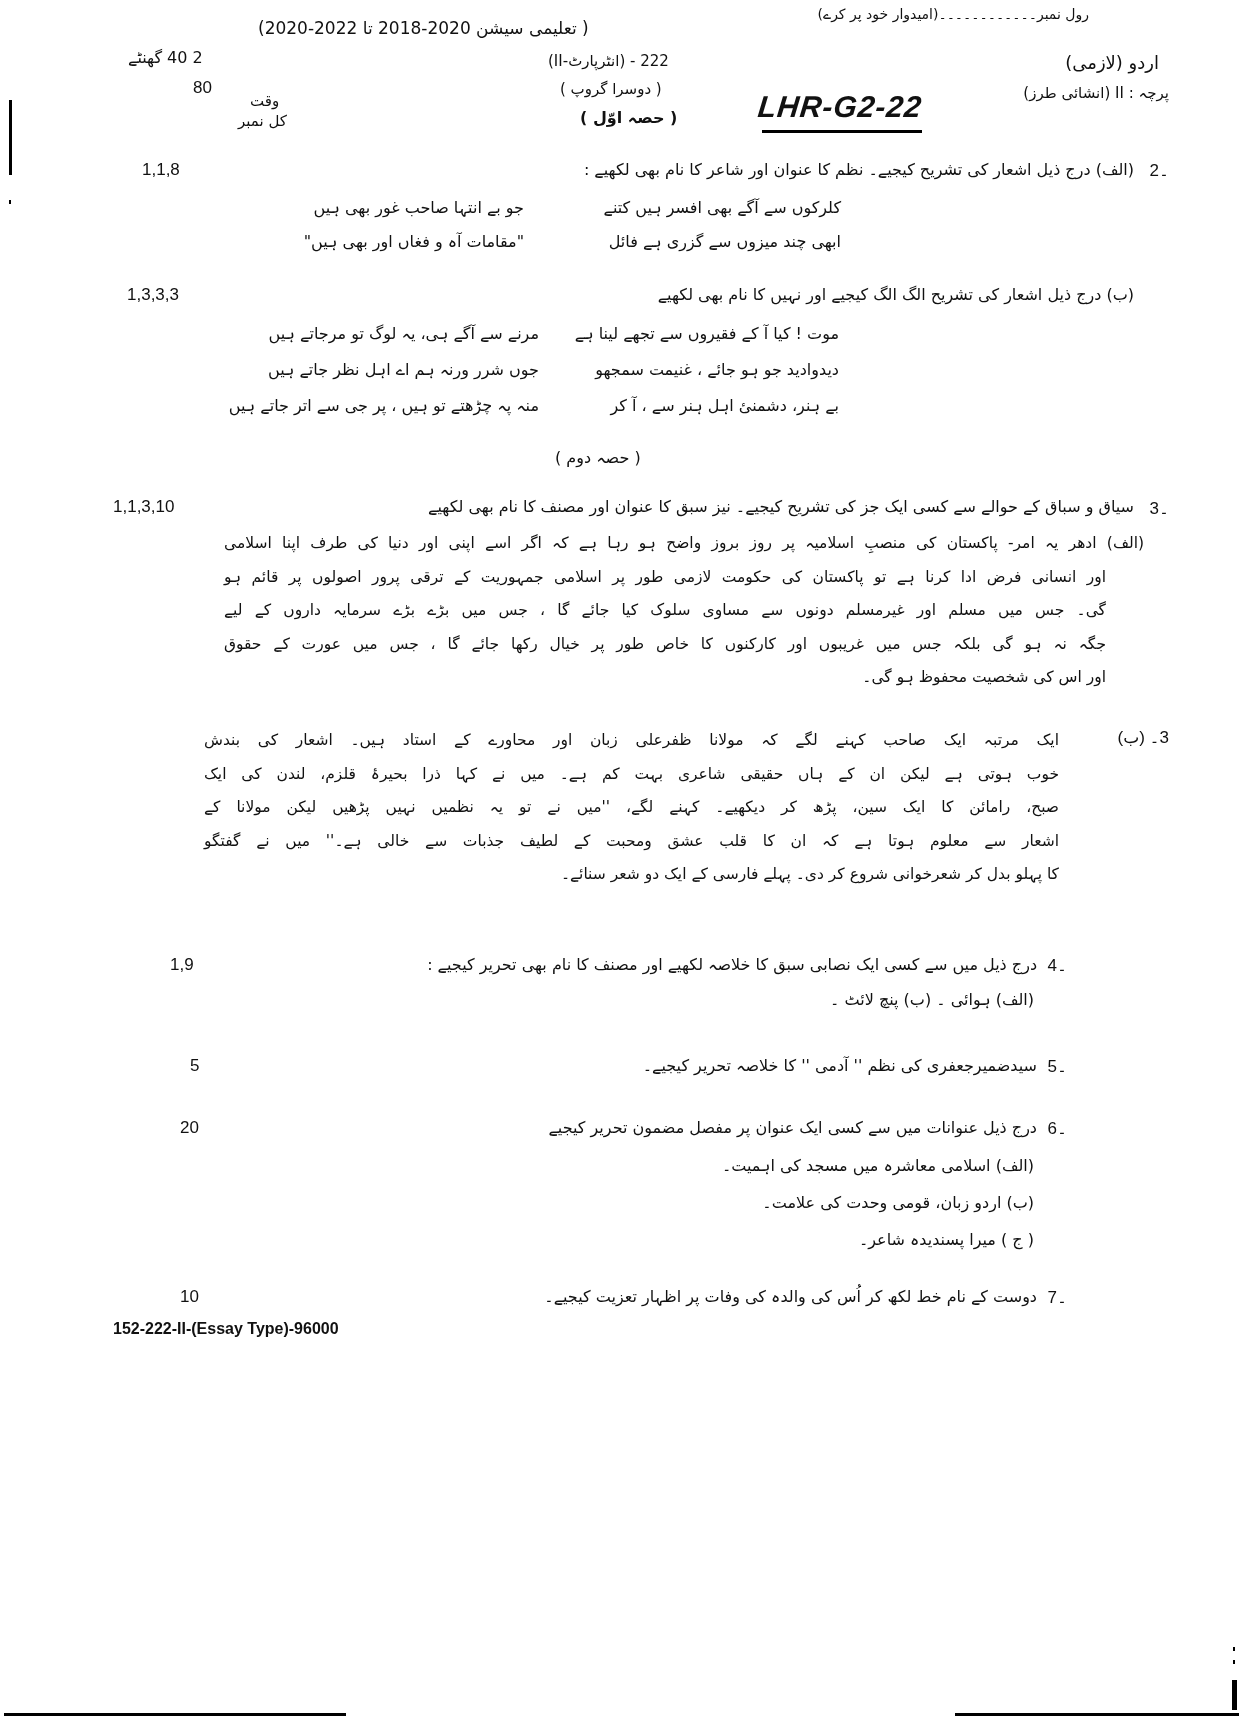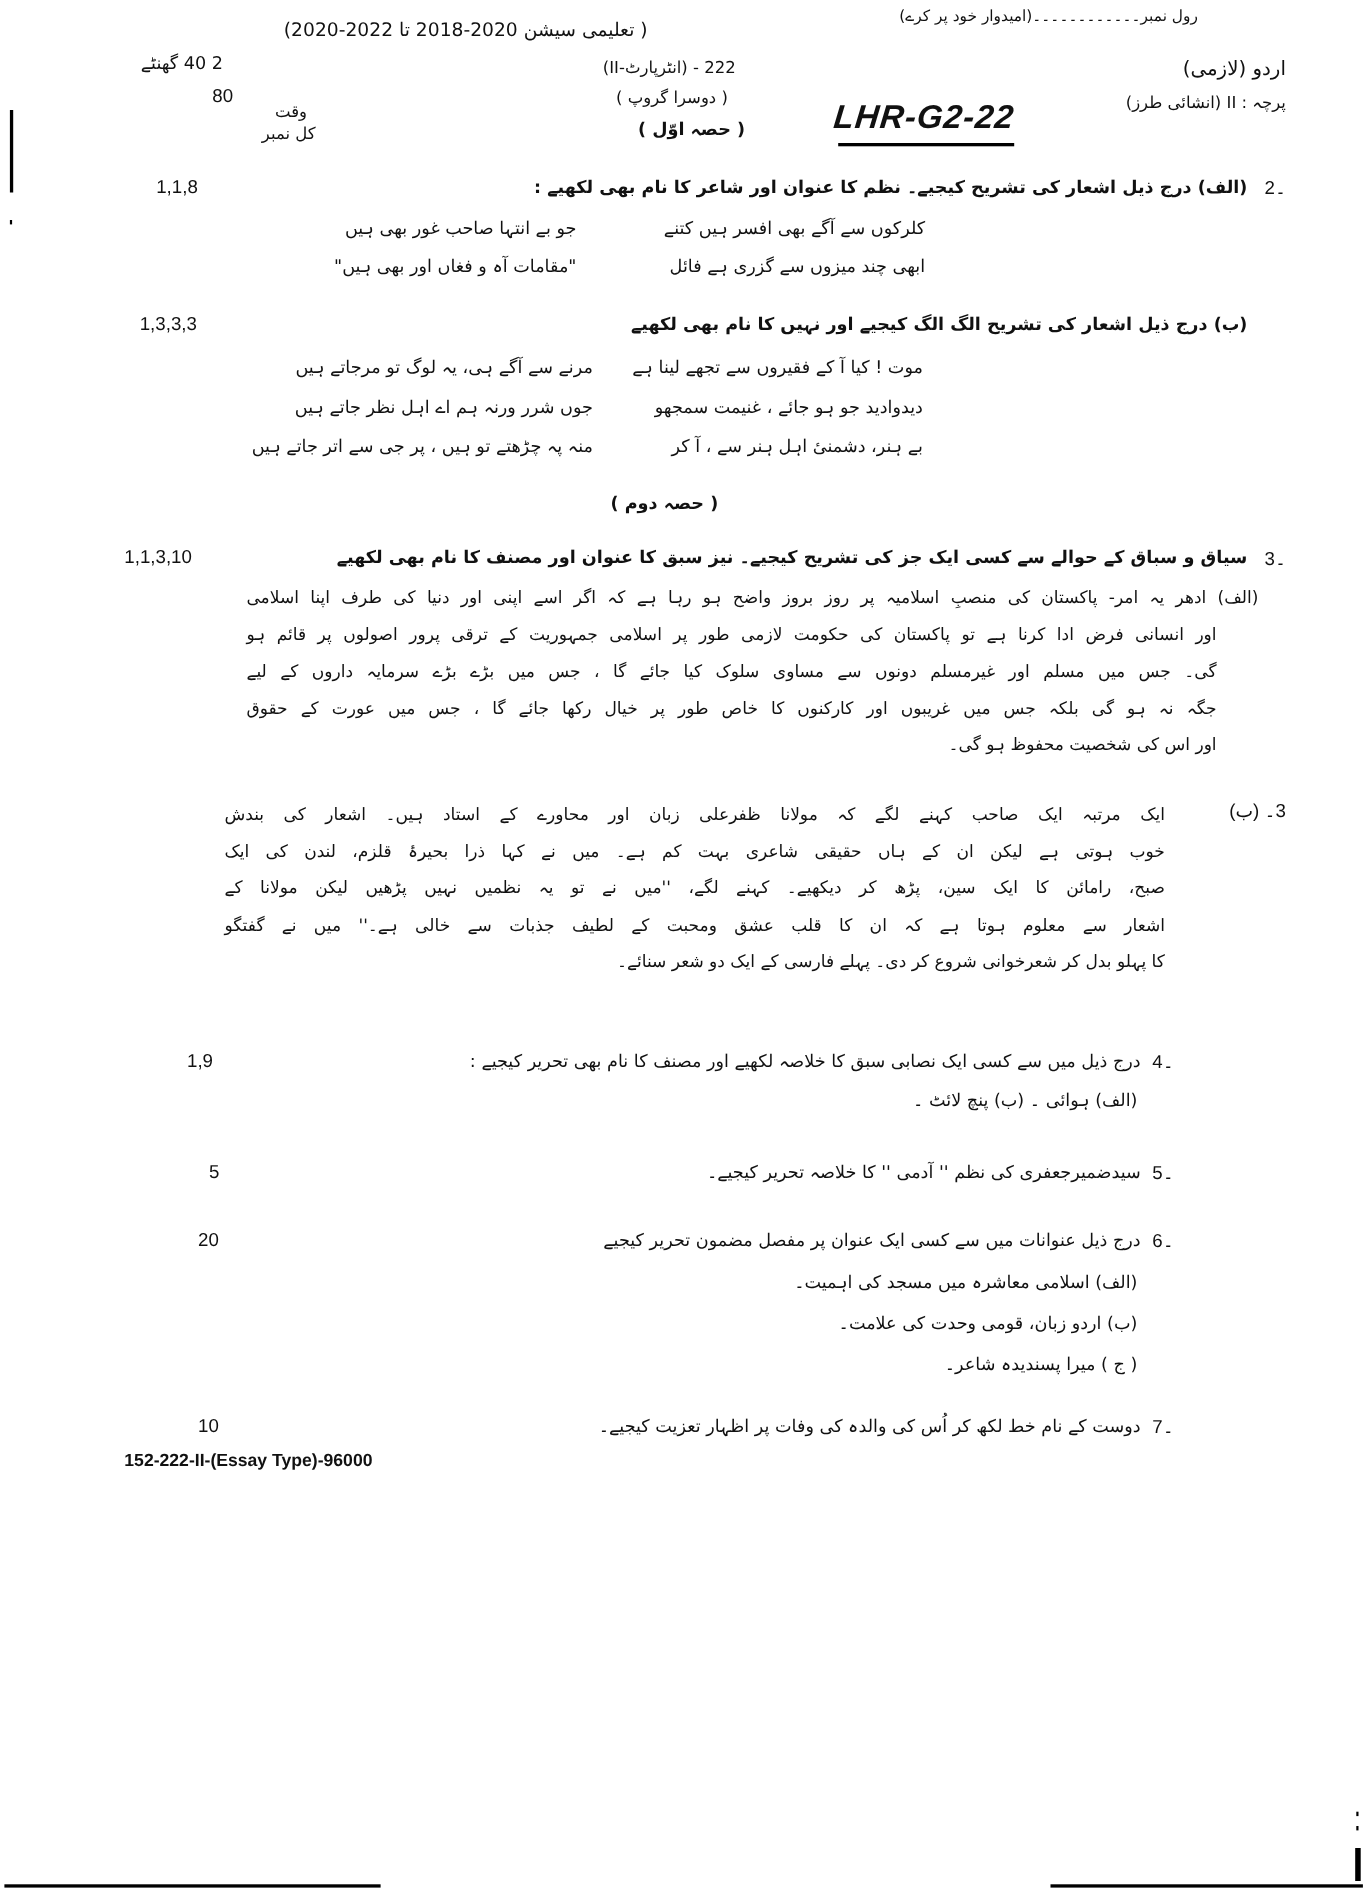--- a/index.html
+++ b/index.html
@@ -10,35 +10,35 @@
   .abs { position: absolute; }
   .ur { direction: rtl; font-family: "DejaVu Sans", sans-serif; white-space: nowrap; }
   .en { font-family: "Liberation Sans", sans-serif; }
   .hdr { font-size: 17px; }
   .mk { font-family: "Liberation Sans", sans-serif; font-size: 17px; position: absolute; }
   .qline { font-size: 16px; position: absolute; direction: rtl; white-space: nowrap; }
   .verse { font-size: 16px; position: absolute; direction: rtl; white-space: nowrap; text-align: center; }
   .para { position: absolute; direction: rtl; font-size: 15.5px; line-height: 33.5px; text-align: justify; }
   .para div { white-space: nowrap; text-align-last: justify; }
   .para div.last { text-align-last: right; }
-  .bold { font-weight: bold; }
+  .bold { font-weight: normal; }
   .stamp {
     position: absolute; font-family: "Liberation Sans", sans-serif; font-weight: bold;
     font-style: italic; font-size: 30px; letter-spacing: 1px; transform: skewX(-6deg);
   }
   .rule { position: absolute; background: #000; }
   .tick { position: absolute; background: #000; }
 </style>
 </head>
 <body>
 
 <div class="ur hdr abs" style="right:150px; top:6px; font-size:14px;">رول نمبر۔۔۔۔۔۔۔۔۔۔۔۔(امیدوار خود پر کرے)</div>
 <div class="ur hdr abs" style="left:258px; top:18px; font-size:17px; direction:rtl;">( تعلیمی سیشن 2020-2018 تا 2022-2020)</div>
 
-<div class="ur abs" style="right:70px; top:52px; font-size:18px;">اردو (لازمی)</div>
+<div class="ur abs" style="right:80px; top:52px; font-size:18px;">اردو (لازمی)</div>
 <div class="ur abs" style="right:70px; top:84px; font-size:15px;">پرچہ : II (انشائی طرز)</div>
 
 <div class="ur abs" style="left:548px; top:52px; font-size:15px;">222 - (انٹرپارٹ-II)</div>
 <div class="ur abs" style="left:560px; top:80px; font-size:15px;text-align:center;">( دوسرا گروپ )</div>
 <div class="ur abs" style="left:580px; top:108px; font-size:16px; font-weight:bold;">( حصہ اوّل )</div>
 
 <div class="ur abs" style="left:250px; top:48px; font-size:15px;margin-top:44px;">وقت</div>
 <div class="ur abs" style="left:128px; top:48px; font-size:16px;">2 40 گھنٹے</div>
 <div class="ur abs" style="left:238px; top:76px; font-size:15px;margin-top:36px;">کل نمبر</div>
 <div class="en abs" style="left:193px; top:78px; font-size:17px;">80</div>

